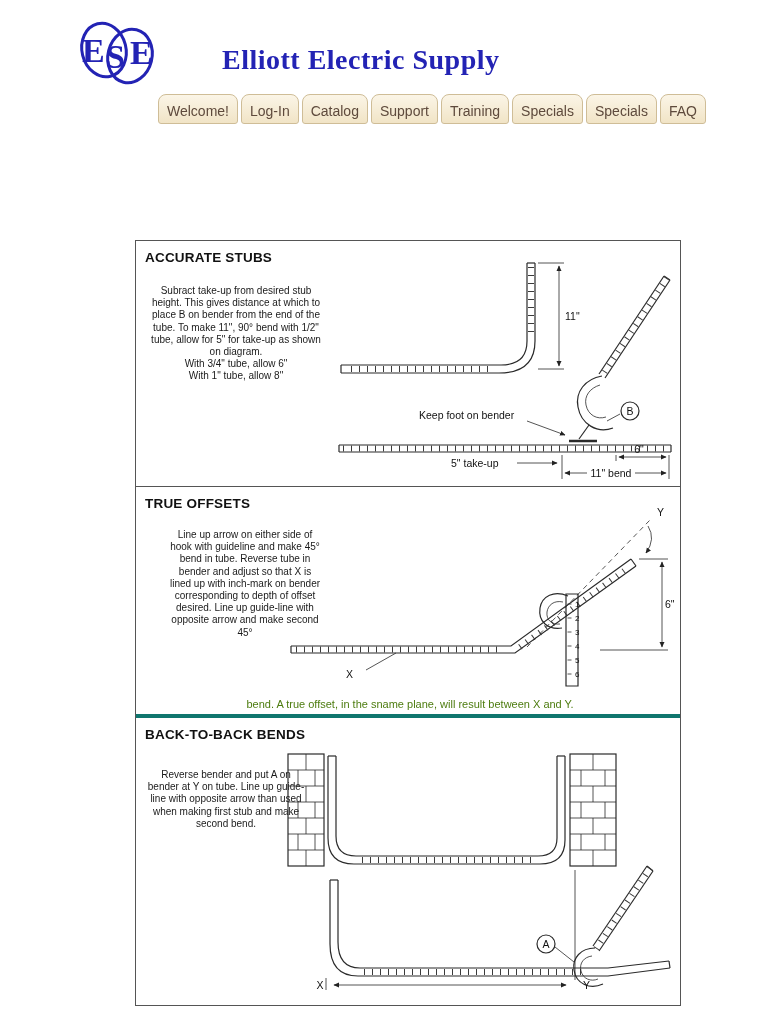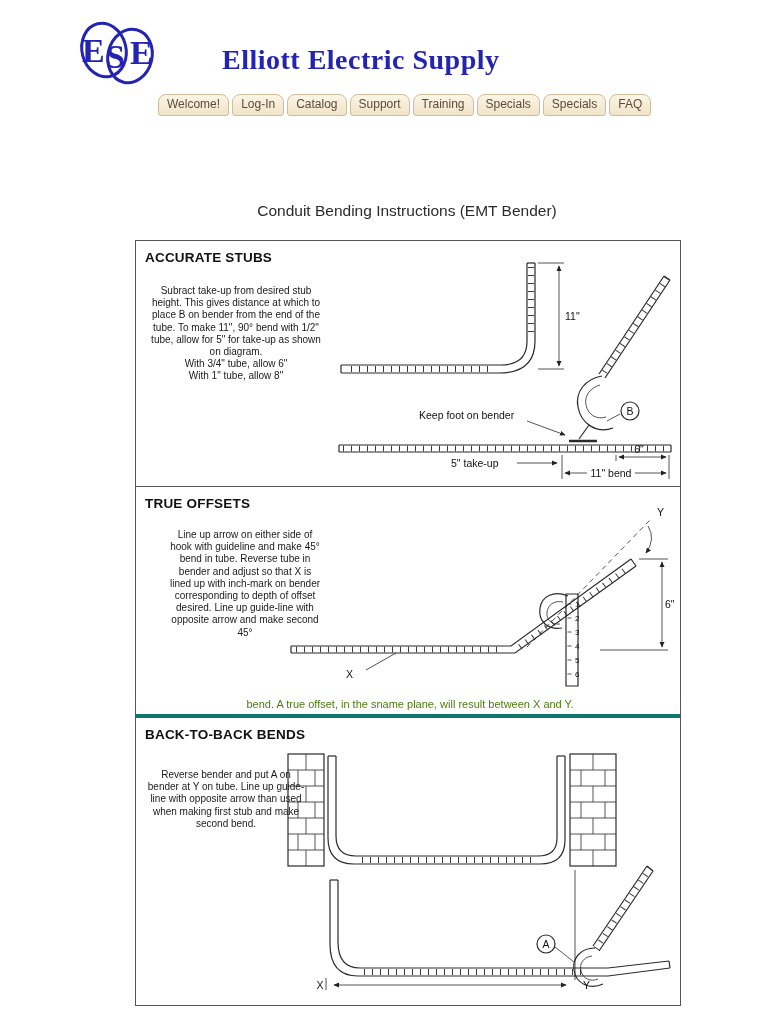--- a/index.html
+++ b/index.html
@@ -20,22 +20,22 @@
     color:#2323b4;
     margin-left:32px;
   }
   .nav { position:absolute; left:158px; top:94px; display:flex; gap:3px; }
   .tab {
     display:inline-block;
     background:#f7eeda;
     background:linear-gradient(#fbf5e7,#f1e4c6);
     border:1px solid #cfbd97;
     border-radius:8px 8px 3px 3px;
-    padding:2px 8px 4px;
-    font-size:12px; color:#5e4a3c;
+    padding:8px 8px 4px;
+    font-size:14px; color:#5e4a3c;
     white-space:nowrap; cursor:pointer; text-decoration:none;
   }
 
   
   .title {
     position:absolute; left:135px; top:202px; width:544px;
     text-align:center; font-size:15.5px; font-weight:normal; color:#2b2b2b;
   }
 
   
@@ -88,21 +88,20 @@
     <a class="tab">Welcome!</a>
     <a class="tab">Log-In</a>
     <a class="tab">Catalog</a>
     <a class="tab">Support</a>
     <a class="tab">Training</a>
     <a class="tab">Specials</a>
     <a class="tab">Specials</a>
     <a class="tab">FAQ</a>
   </nav>
 
-  <h1 class="title">Conduit Bending Instructions (EMT Bender)</h1>
 
   <div class="doc">
 
     <section class="sec s1">
       <div class="sec-h">ACCURATE STUBS</div>
       <div class="txt t1">
         <p>Subract take-up from desired stub height. This gives distance at which to place B on bender from the end of the tube. To make 11", 90° bend with 1/2" tube, allow for 5" for take-up as shown on diagram.</p>
         <p>With 3/4" tube, allow 6"</p>
         <p>With 1" tube, allow 8"</p>
       </div>

